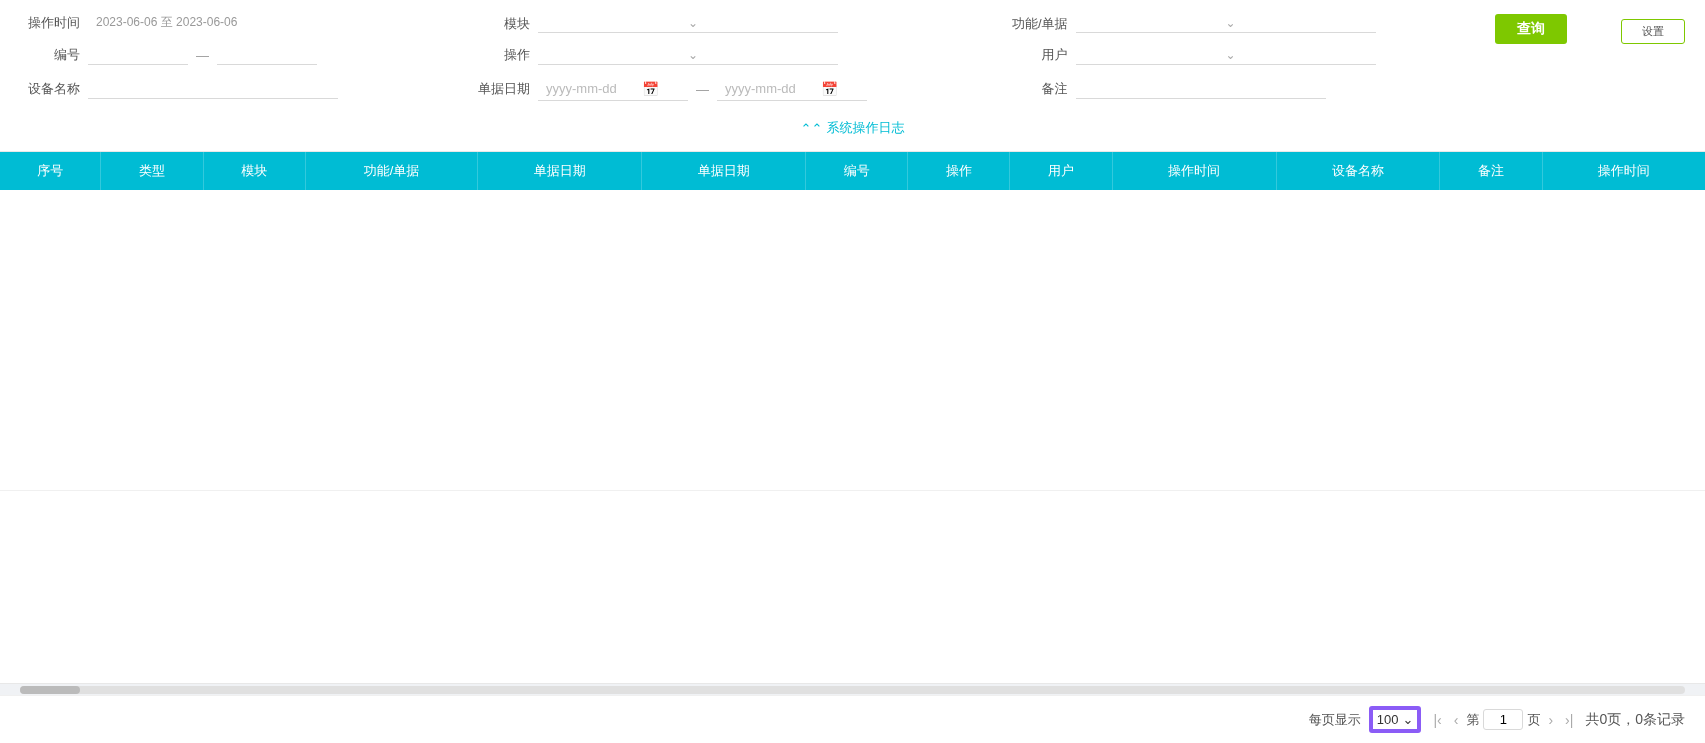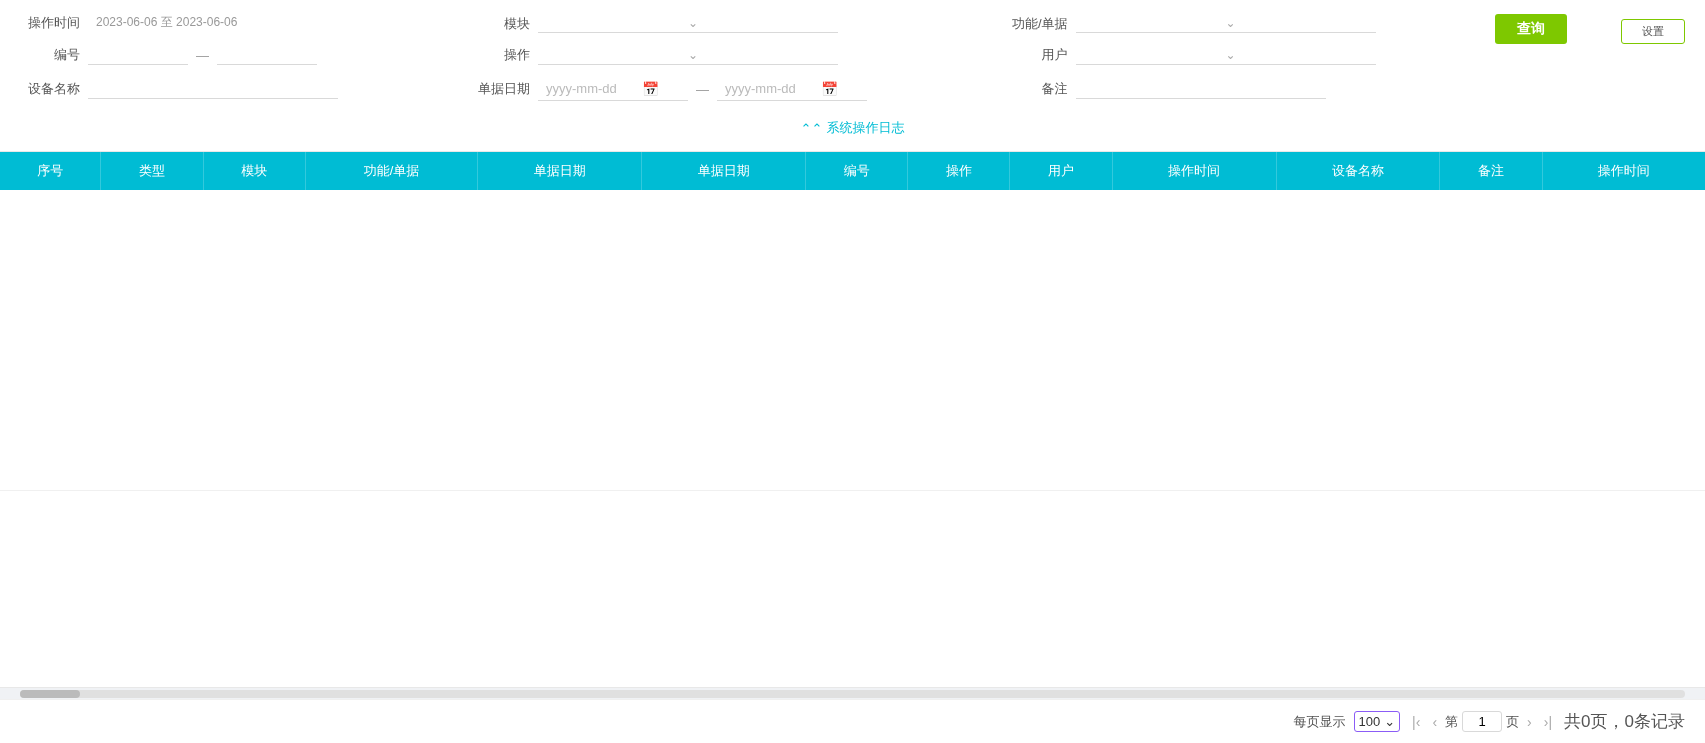--- a/index.html
+++ b/index.html
@@ -56,25 +56,25 @@
     .data-table tbody td { padding: 8px; text-align: center; border-bottom: 1px solid #f0f0f0; color: #555; font-size: 13px; }
 
     
     .scrollbar-area { height: 12px; background: #f0f2f5; border-top: 1px solid #e8e8e8; display: flex; align-items: center; padding: 0 20px; }
     .scrollbar-track { flex: 1; height: 8px; background: #e0e0e0; border-radius: 4px; position: relative; }
     .scrollbar-thumb { position: absolute; left: 0; top: 0; width: 60px; height: 100%; background: #bbb; border-radius: 4px; }
 
     
     .pagination-bar { display: flex; align-items: center; justify-content: flex-end; padding: 10px 20px; background: #fff; gap: 8px; border-top: 1px solid #f0f0f0; }
     .pagination-label { color: #555; font-size: 13px; }
-    .page-size-select { border: 1px solid #8b5cf6; border-radius: 3px; padding: 2px 4px; font-size: 13px; display: flex; align-items: center; gap: 4px; cursor: pointer; }
+    .page-size-select { border: 4px solid #8b5cf6; border-radius: 3px; padding: 2px 4px; font-size: 13px; display: flex; align-items: center; gap: 4px; cursor: pointer; }
     .pagination-nav { display: flex; align-items: center; gap: 4px; }
     .nav-btn { border: none; background: none; color: #aaa; font-size: 14px; cursor: pointer; padding: 2px 4px; }
     .page-input { border: 1px solid #d9d9d9; border-radius: 3px; width: 40px; text-align: center; font-size: 13px; padding: 2px; }
-    .total-text { color: #555; font-size: 17px; }
+    .total-text { color: #555; font-size: 14px; }
     .filter-actions { display: flex; flex-direction: row; gap: 6px; align-items: flex-end; justify-content: flex-start; margin-left: 20px; }
 
     .content-area { background: #fff; flex: 1; display: flex; flex-direction: column; }
   </style>
 </head>
 <body>
 
 <div class="page-wrapper">
 
 

